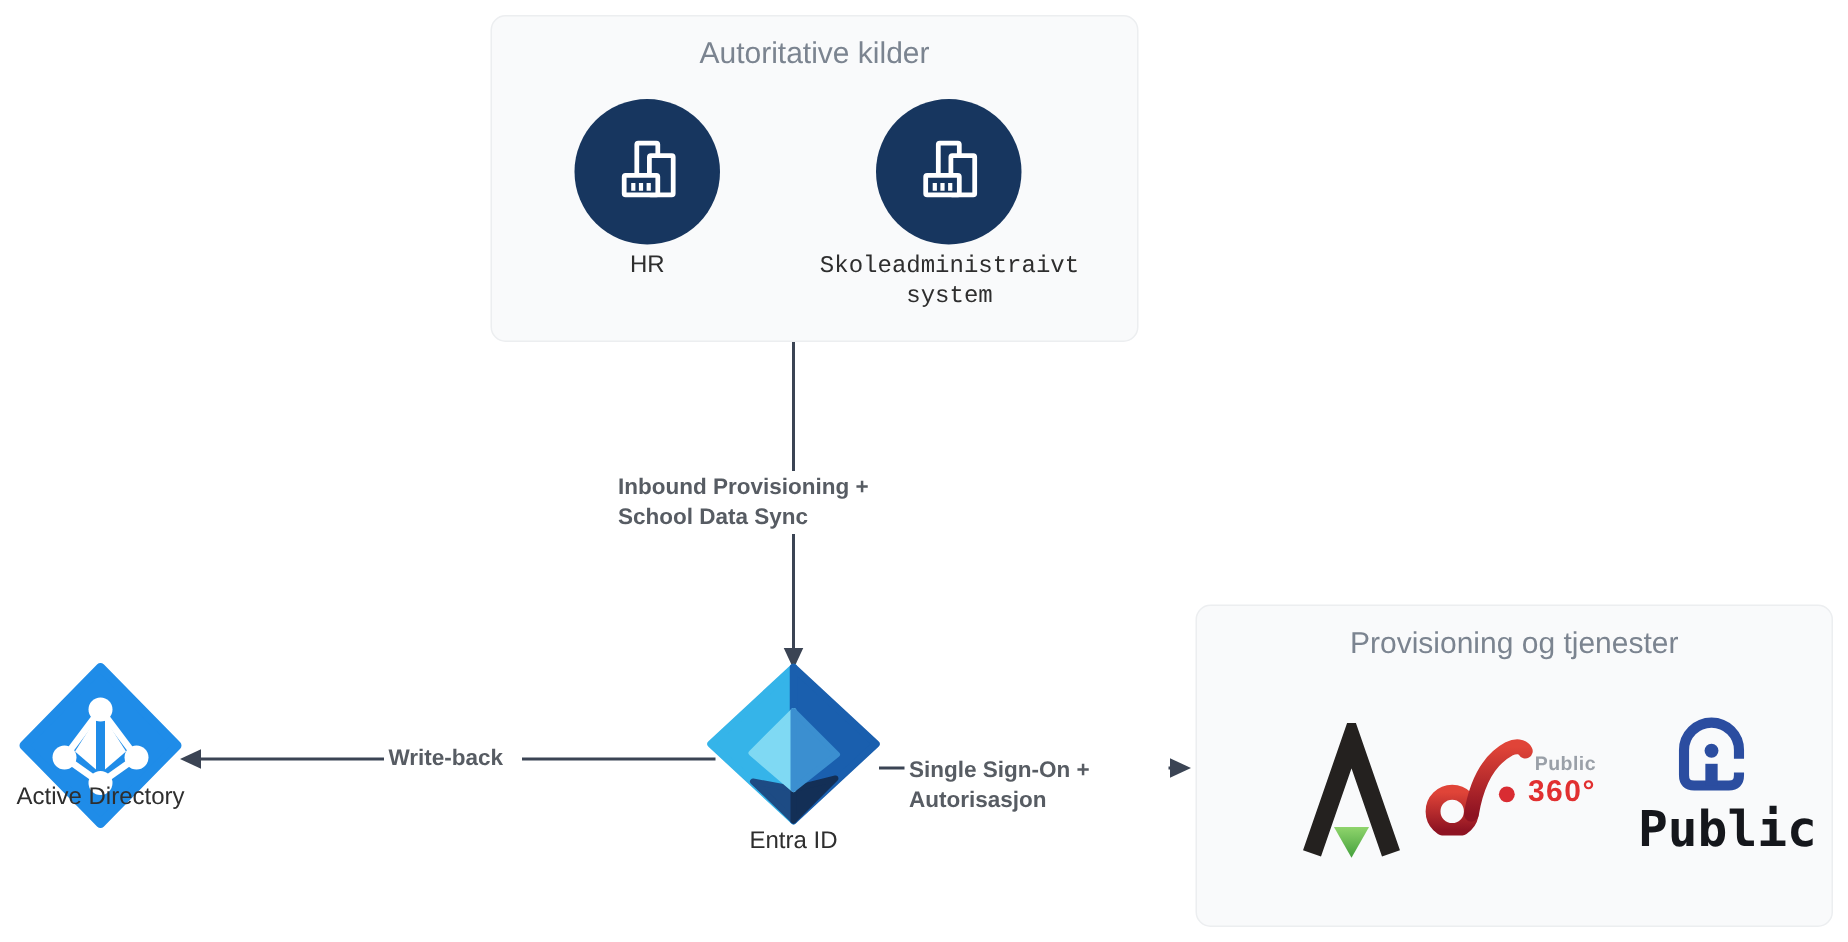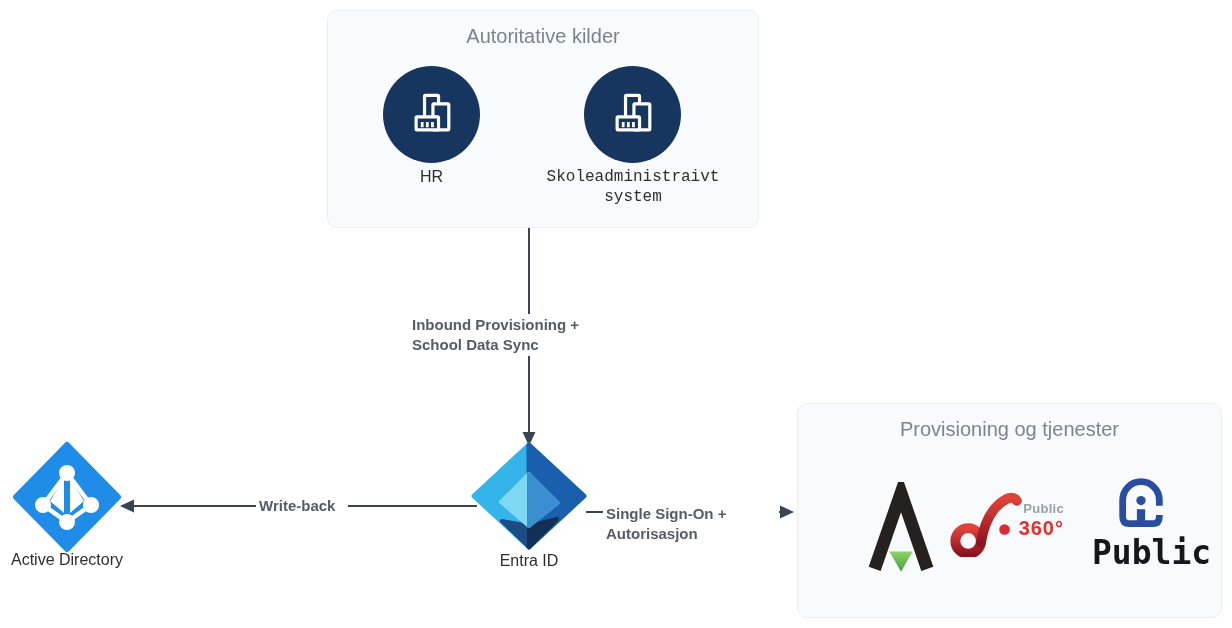--- a/index.html
+++ b/index.html
@@ -116,21 +116,21 @@
     </g>
     <polygon points="52,38 52,72 38,60" fill="#ffffff"></polygon>
     <polygon points="58,38 58,72 72,60" fill="#ffffff"></polygon>
     <g fill="#ffffff">
       <circle cx="55" cy="32" r="8"></circle>
       <circle cx="31" cy="64" r="8"></circle>
       <circle cx="79" cy="64" r="8"></circle>
       <circle cx="55" cy="81" r="8"></circle>
     </g>
   </svg>
-  <div class="node-label" style="left:0px;top:550px;width:134px;">Active Directory</div>
+  <div class="node-label" style="left:0px;top:522px;width:134px;">Active Directory</div>
 
   <div class="group-box" style="left:797px;top:403px;width:425px;height:215px;">
     <div class="group-title">Provisioning og tjenester</div>
   </div>
 
   <svg class="abs" style="left:862px;top:482px;" viewBox="0 0 80 92" width="78" height="90">
     <defs>
       <linearGradient id="greenGrad" x1="0" y1="0" x2="0" y2="1">
         <stop offset="0" stop-color="#8fd46c"></stop>
         <stop offset="1" stop-color="#44a03c"></stop>

